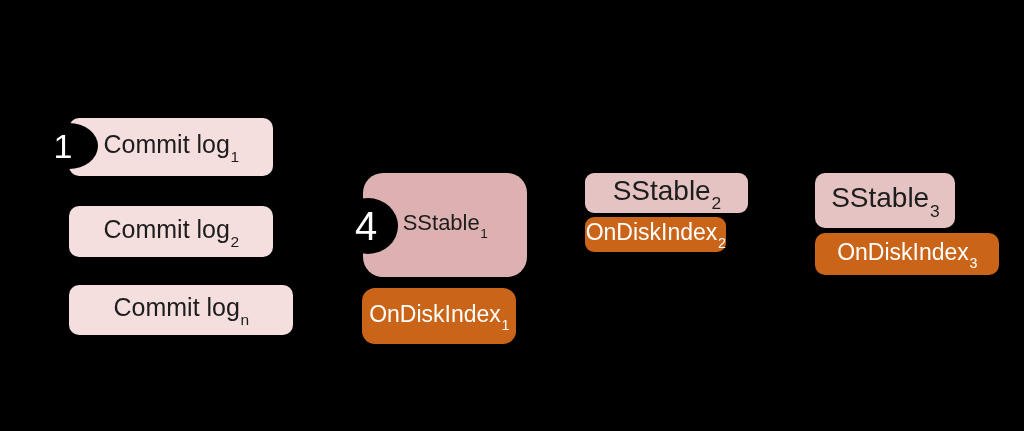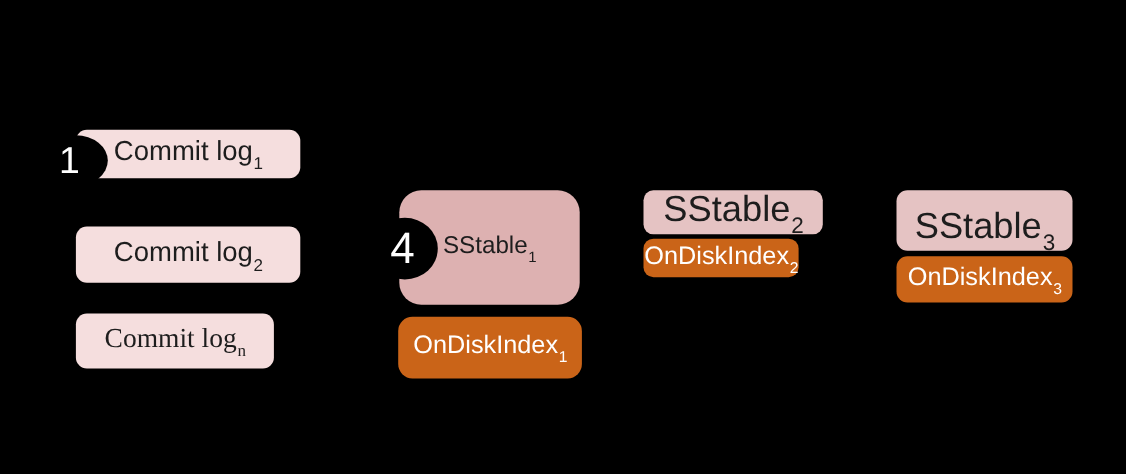--- a/index.html
+++ b/index.html
@@ -29,39 +29,39 @@
   .label sub {
     font-size: 62%;
     position: relative;
     top: 0.18em;
     left: 0.04em;
   }
   .dark-text  { color: var(--dark, #1d1d1d); }
   .light-text { color: var(--light, #ffffff); }
 
   
-  .c1 { left: 69px;  top: 118px; width: 204px; height: 44px; background: var(--pink-light); border-radius: 10px; text-align: center; }
+  .c1 { left: 69px;  top: 118px; width: 204px; height: 58px; background: var(--pink-light); border-radius: 10px; text-align: center; }
   .c2 { left: 69px;  top: 189px; width: 204px; height: 51px; background: var(--pink-light); border-radius: 10px; margin-top: 17px; }
-  .cn { left: 69px;  top: 285px; width: 180px; height: 50px; background: var(--pink-light); border-radius: 10px; font-family: Liberation Serif, serif; }
+  .cn { left: 69px;  top: 285px; width: 224px; height: 50px; background: var(--pink-light); border-radius: 10px; }
   .c1 .label, .c2 .label, .cn .label { font-size: 25px; }
 
   
   .s1 { left: 363px; top: 173px; width: 164px; height: 104px; background: var(--pink-mid);  border-radius: 20px; }
   .s1 .label { font-size: 22px; }
-  .o1 { left: 362px; top: 288px; width: 167px; height: 56px;  background: var(--orange);    border-radius: 13px; }
+  .o1 { left: 362px; top: 288px; width: 154px; height: 56px;  background: var(--orange);    border-radius: 13px; }
 
   
   .s2 { left: 585px; top: 173px; width: 163px; height: 40px;  background: var(--pink-soft); border-radius: 9px; }
   .o2 { left: 585px; top: 217px; width: 141px; height: 35px;  background: var(--orange);    border-radius: 9px; }
 
   
-  .s3 { left: 815px; top: 173px; width: 160px; height: 55px;  background: var(--pink-soft); border-radius: 10px; align-items: flex-end; }
-  .o3 { left: 815px; top: 233px; width: 160px; height: 42px;  background: var(--orange);    border-radius: 10px; }
+  .s3 { left: 815px; top: 173px; width: 140px; height: 55px;  background: var(--pink-soft); border-radius: 10px; }
+  .o3 { left: 815px; top: 233px; width: 184px; height: 42px;  background: var(--orange);    border-radius: 10px; }
 
-  .s2 .label, .s3 .label { font-size: 33px; }
+  .s2 .label, .s3 .label { font-size: 28px; }
   .o1 .label, .o2 .label, .o3 .label { font-size: 23px; }
 
   
   .badge {
     position: absolute;
     background: var(--bg, #000);
     border-radius: 50%;
     display: flex;
     align-items: center;
     justify-content: center;

